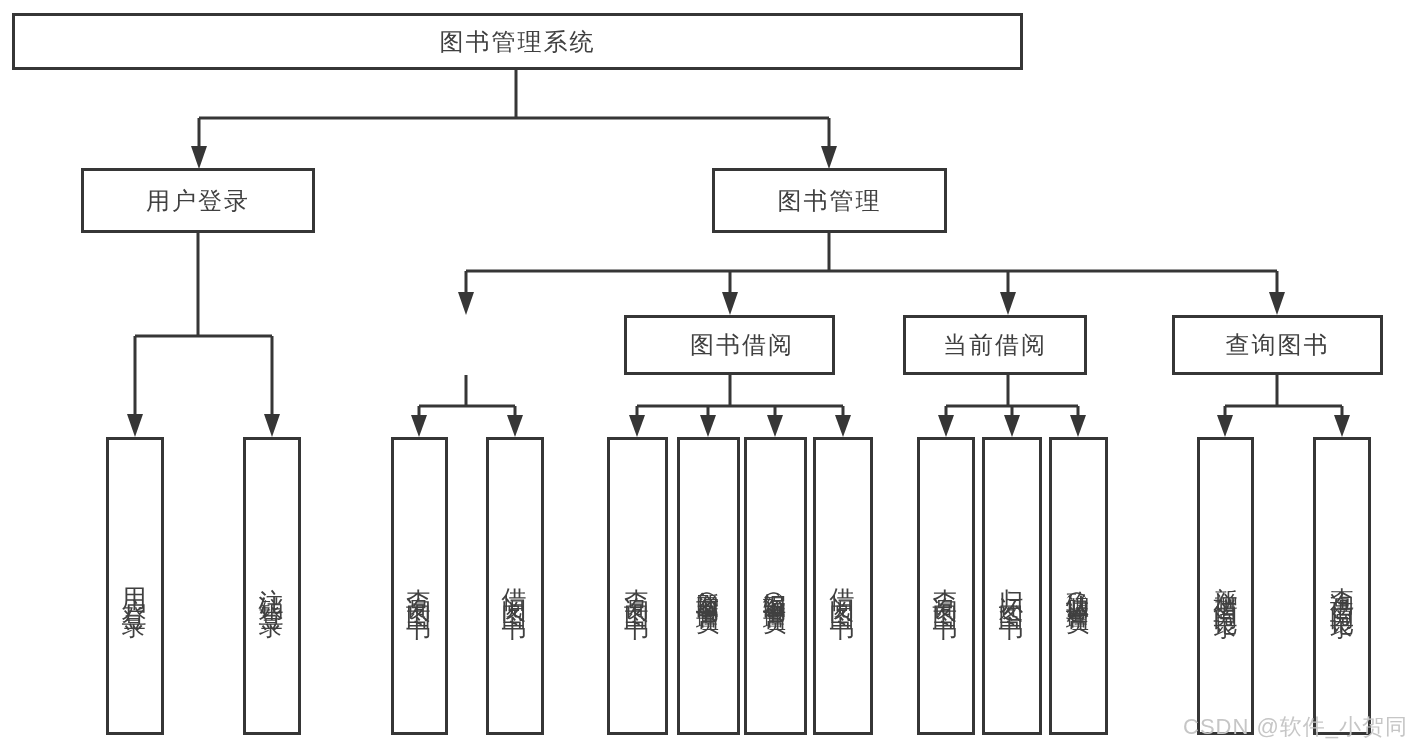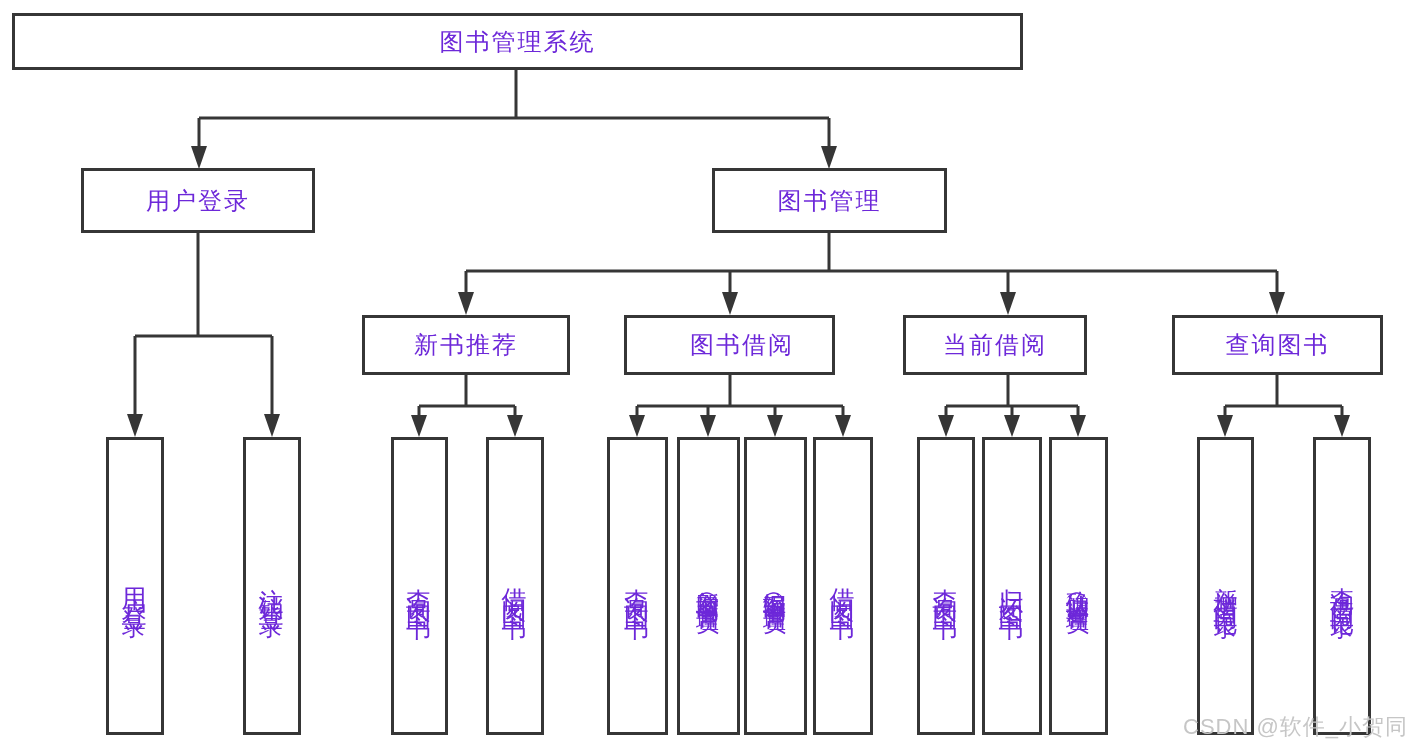--- a/index.html
+++ b/index.html
@@ -5,21 +5,21 @@
   html,body{margin:0;padding:0;background:#ffffff;}
   .stage{
     position:relative;width:1405px;height:747px;background:#ffffff;
     font-family:"Liberation Sans","DejaVu Sans",sans-serif;overflow:hidden;
   }
   svg.wires{position:absolute;left:0;top:0;width:1405px;height:747px;}
   svg.wires path{fill:none;stroke:#363636;stroke-width:3;}
   svg.wires polygon{fill:#363636;stroke:none;}
   .node{
     position:absolute;box-sizing:border-box;border:3px solid #363636;background:#ffffff;
-    display:flex;align-items:center;justify-content:center;color:#6d28d9;
+    display:flex;align-items:center;justify-content:center;color:#404040;
   }
   .h{font-size:24px;letter-spacing:2px;}
   .v span{writing-mode:vertical-rl;font-size:25px;letter-spacing:9px;}
   .v.long span{font-size:23px;letter-spacing:3px;}
   .v.mid span{font-size:24px;letter-spacing:6px;}
   
   .n-root{left:12px;top:13px;width:1011px;height:57px;}
   .n-user{left:81px;top:168px;width:234px;height:65px;}
   .n-mgmt{left:712px;top:168px;width:235px;height:65px;text-align:right;}
   .n-sec0{left:362px;top:315px;width:208px;height:60px;}
@@ -97,23 +97,20 @@
     <span>图书管理系统</span>
   </div>
 
   <div class="node h n-user">
     <span>用户登录</span>
   </div>
   <div class="node h n-mgmt">
     <span>图书管理</span>
   </div>
 
-  <div class="node h n-sec0">
-    <span>新书推荐</span>
-  </div>
   <div class="node h n-sec1">
     <span>图书借阅</span>
   </div>
   <div class="node h n-sec2">
     <span>当前借阅</span>
   </div>
   <div class="node h n-sec3">
     <span>查询图书</span>
   </div>
 

